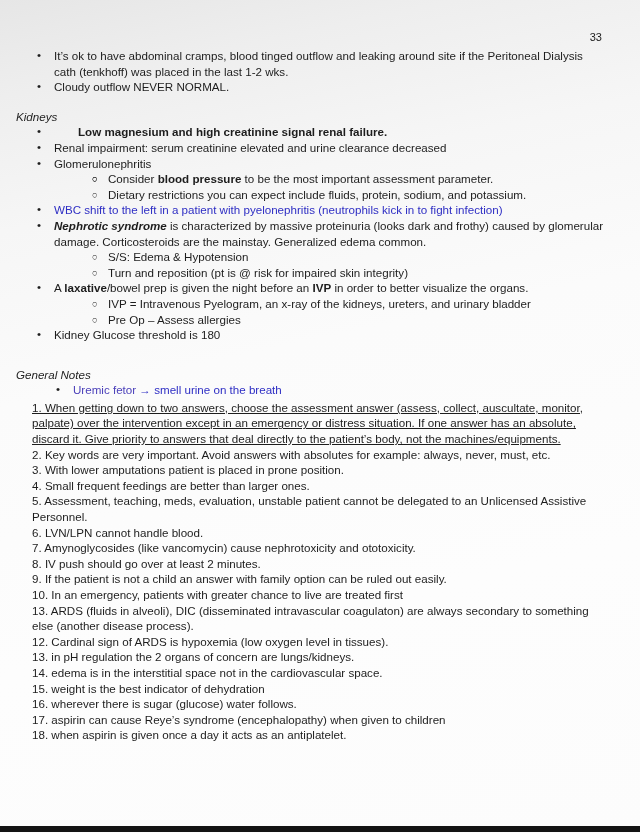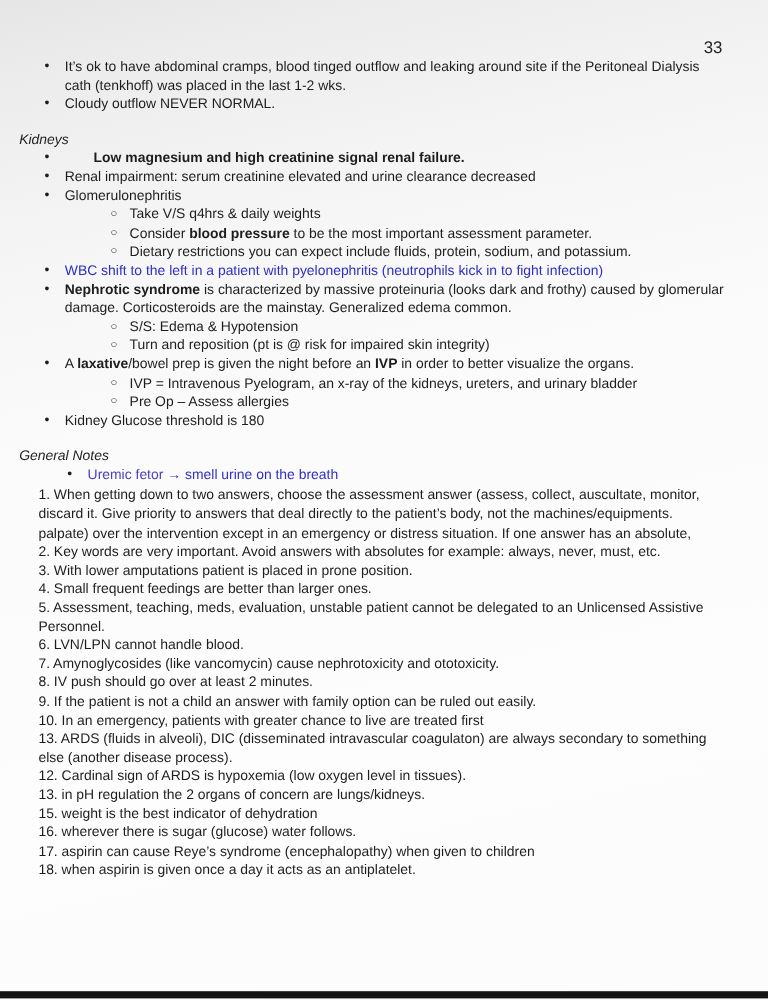--- a/index.html
+++ b/index.html
@@ -9,21 +9,21 @@
     height: 833px;
     overflow: hidden;
     background: linear-gradient(168deg, #e6e6e6 0%, #eeeeee 10%, #f6f6f6 24%, #fbfbfb 42%, #fdfdfd 70%, #fcfcfc 100%);
     font-family: "Liberation Sans", sans-serif;
     color: #1d1d1d;
   }
   .pagenum {
     position: absolute;
     top: 31px;
     right: 38px;
-    font-size: 14px;
+    font-size: 11px;
     color: #222;
   }
   .content {
     position: absolute;
     top: 48px;
     left: 0;
     right: 0;
     font-size: 11.6px;
     line-height: 15.6px;
   }
@@ -72,37 +72,36 @@
       <div class="blk b1">
         <span class="marker">•</span>
         <div class="line"><span>Renal impairment: serum creatinine elevated and urine clearance decreased</span></div>
       </div>
       <div class="blk b1">
         <span class="marker">•</span>
         <div class="line"><span>Glomerulonephritis</span></div>
       </div>
       <div class="blk b2">
         <span class="marker">○</span>
-        <div class="line"><span>Take V/S q4hrs &amp; daily weights</span></div>
       </div>
       <div class="blk b2">
         <span class="marker">○</span>
         <div class="line"><span>Consider </span><span style="font-weight: 700;">blood pressure</span><span> to be the most important assessment parameter.</span></div>
       </div>
       <div class="blk b2">
         <span class="marker">○</span>
         <div class="line"><span>Dietary restrictions you can expect include fluids, protein, sodium, and potassium.</span></div>
       </div>
       <div class="blk b1">
         <span class="marker">•</span>
         <div class="line"><span style="color: rgb(46, 46, 196);">WBC shift to the left in a patient with pyelonephritis (neutrophils kick in to fight infection)</span></div>
       </div>
       <div class="blk b1">
         <span class="marker">•</span>
-        <div class="line"><span style="font-weight: 700;">Nephrotic syndrome</span><span> is characterized by massive </span><span style="font-weight: 400;">proteinuria</span><span> (looks dark and frothy) caused by glomerular</span></div>
+        <div class="line"><span style="font-weight: 700; font-style: italic;">Nephrotic syndrome</span><span> is characterized by massive </span><span style="font-weight: 400;">proteinuria</span><span> (looks dark and frothy) caused by glomerular</span></div>
         <div class="line"><span>damage. Corticosteroids are the mainstay. Generalized edema common.</span></div>
       </div>
       <div class="blk b2">
         <span class="marker">○</span>
         <div class="line"><span>S/S: Edema &amp; Hypotension</span></div>
       </div>
       <div class="blk b2">
         <span class="marker">○</span>
         <div class="line"><span>Turn and reposition (pt is @ risk for impaired skin integrity)</span></div>
       </div>
@@ -115,31 +114,31 @@
         <div class="line"><span>IVP = Intravenous Pyelogram, an x-ray of the kidneys, ureters, and urinary bladder</span></div>
       </div>
       <div class="blk b2">
         <span class="marker">○</span>
         <div class="line"><span>Pre Op – Assess allergies</span></div>
       </div>
       <div class="blk b1">
         <span class="marker">•</span>
         <div class="line"><span>Kidney Glucose threshold is 180</span></div>
       </div>
-      <div class="blk h" style="margin-top: 14px;">
+      <div class="blk h" style="margin-top: 24px;">
         <div class="line"><span style="font-style: italic;">General Notes</span></div>
       </div>
       <div class="blk bG">
         <span class="marker">•</span>
         <div class="line"><span style="color: rgb(75, 64, 186);">Uremic fetor </span><span style="color: rgb(46, 46, 196);">→ smell urine on the breath</span></div>
       </div>
-      <div class="blk num" style="margin-top: 2px;">
+      <div class="blk num" style="margin-top: 2px; text-decoration: underline;">
         <div class="line"><span>1. When getting down to two answers, choose the assessment answer (assess, collect, auscultate, monitor,</span></div>
+        <div class="line"><span>palpate) over the intervention except in an emergency or distress situation. If one answer has an absolute,</span></div>
         <div class="line"><span>discard it. Give priority to answers that deal directly to the patient’s body, not the machines/equipments.</span></div>
-        <div class="line"><span>palpate) over the intervention except in an emergency or distress situation. If one answer has an absolute,</span></div>
       </div>
       <div class="blk num">
         <div class="line"><span>2. Key words are very important. Avoid answers with absolutes for example: always, never, must, etc.</span></div>
       </div>
       <div class="blk num">
         <div class="line"><span>3. With lower amputations patient is placed in prone position.</span></div>
       </div>
       <div class="blk num">
         <div class="line"><span>4. Small frequent feedings are better than larger ones.</span></div>
       </div>
@@ -166,20 +165,23 @@
         <div class="line"><span>13. ARDS (fluids in alveoli), DIC (disseminated intravascular coagulaton) are always secondary to something</span></div>
         <div class="line"><span>else (another disease process).</span></div>
       </div>
       <div class="blk num">
         <div class="line"><span>12. Cardinal sign of ARDS is hypoxemia (low oxygen level in tissues).</span></div>
       </div>
       <div class="blk num">
         <div class="line"><span>13. in pH regulation the 2 organs of concern are lungs/kidneys.</span></div>
       </div>
       <div class="blk num">
+        <div class="line"><span>14. edema is in the interstitial space not in the cardiovascular space.</span></div>
+      </div>
+      <div class="blk num">
         <div class="line"><span>15. weight is the best indicator of dehydration</span></div>
       </div>
       <div class="blk num">
         <div class="line"><span>16. wherever there is sugar (glucose) water follows.</span></div>
       </div>
       <div class="blk num">
         <div class="line"><span>17. aspirin can cause Reye’s syndrome (encephalopathy) when given to children</span></div>
       </div>
       <div class="blk num">
         <div class="line"><span>18. when aspirin is given once a day it acts as an antiplatelet.</span></div>

